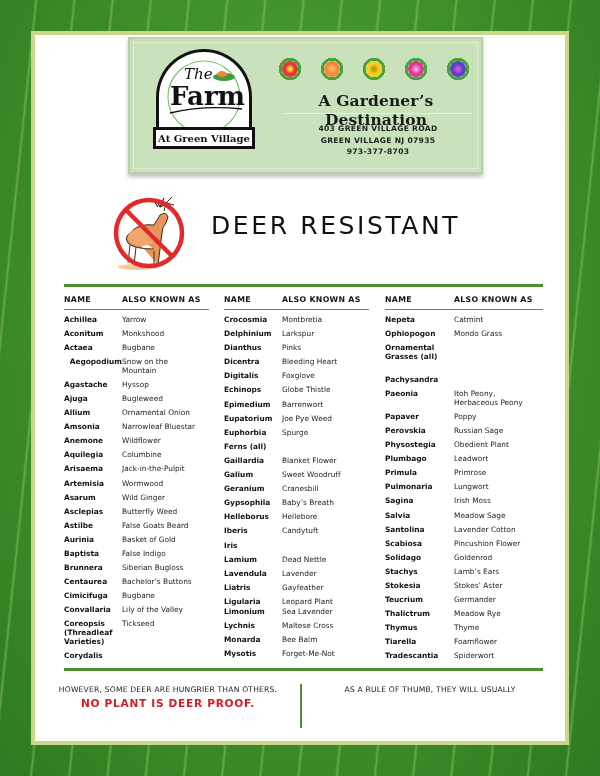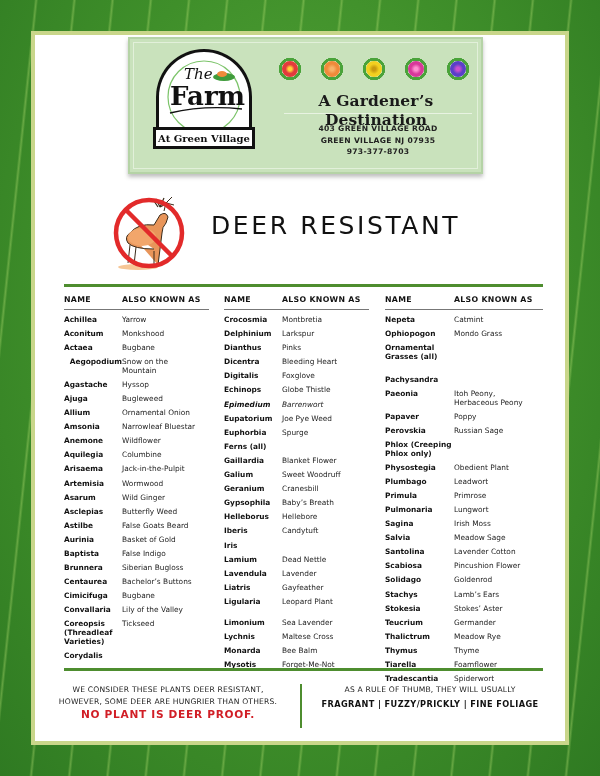--- a/index.html
+++ b/index.html
@@ -266,21 +266,21 @@
           <span class="a" style="max-width: 82px;">Bleeding Heart</span>
         </div>
         <div class="row" style="margin-bottom: 5.1px;">
           <span class="n" style="width: 58px; flex: 0 0 auto;">Digitalis</span>
           <span class="a" style="max-width: 82px;">Foxglove</span>
         </div>
         <div class="row" style="margin-bottom: 5.1px;">
           <span class="n" style="width: 58px; flex: 0 0 auto;">Echinops</span>
           <span class="a" style="max-width: 82px;">Globe Thistle</span>
         </div>
-        <div class="row" style="margin-bottom: 5.1px; font-style: italic;">
+        <div class="row" style="margin-bottom: 5.1px;">
           <span class="n" style="width: 58px; flex: 0 0 auto;">Epimedium</span>
           <span class="a" style="max-width: 82px;">Barrenwort</span>
         </div>
         <div class="row" style="margin-bottom: 5.1px;">
           <span class="n" style="width: 58px; flex: 0 0 auto;">Eupatorium</span>
           <span class="a" style="max-width: 82px;">Joe Pye Weed</span>
         </div>
         <div class="row" style="margin-bottom: 5.1px;">
           <span class="n" style="width: 58px; flex: 0 0 auto;">Euphorbia</span>
           <span class="a" style="max-width: 82px;">Spurge</span>
@@ -322,21 +322,21 @@
           <span class="a" style="max-width: 82px;">Dead Nettle</span>
         </div>
         <div class="row" style="margin-bottom: 5.1px;">
           <span class="n" style="width: 58px; flex: 0 0 auto;">Lavendula</span>
           <span class="a" style="max-width: 82px;">Lavender</span>
         </div>
         <div class="row" style="margin-bottom: 5.1px;">
           <span class="n" style="width: 58px; flex: 0 0 auto;">Liatris</span>
           <span class="a" style="max-width: 82px;">Gayfeather</span>
         </div>
-        <div class="row" style="margin-bottom: 12px; align-items: flex-end;">
+        <div class="row" style="margin-bottom: 1px; align-items: flex-end;">
           <span class="n" style="width: 58px; flex: 0 0 auto;">Ligularia</span>
           <span class="a" style="max-width: 82px;">Leopard Plant</span>
         </div>
         <div class="row" style="margin-bottom: 5.1px;">
           <span class="n" style="width: 58px; flex: 0 0 auto;">Limonium</span>
           <span class="a" style="max-width: 82px;">Sea Lavender</span>
         </div>
         <div class="row" style="margin-bottom: 5.1px;">
           <span class="n" style="width: 58px; flex: 0 0 auto;">Lychnis</span>
           <span class="a" style="max-width: 82px;">Maltese Cross</span>
@@ -380,24 +380,20 @@
           <span class="a" style="max-width: 86px;">Itoh Peony, Herbaceous Peony</span>
         </div>
         <div class="row" style="margin-bottom: 5.1px;">
           <span class="n" style="width: 69px; flex: 0 0 auto;">Papaver</span>
           <span class="a" style="max-width: 86px;">Poppy</span>
         </div>
         <div class="row" style="margin-bottom: 5.1px;">
           <span class="n" style="width: 69px; flex: 0 0 auto;">Perovskia</span>
           <span class="a" style="max-width: 86px;">Russian Sage</span>
         </div>
-        <div class="row" style="margin-bottom: 4.6px;">
-          <span class="n" style="width: 69px; flex: 0 0 auto;">Phlox (Creeping Phlox only)</span>
-          <span class="a" style="max-width: 86px;"></span>
-        </div>
         <div class="row" style="margin-bottom: 5.1px;">
           <span class="n" style="width: 69px; flex: 0 0 auto;">Physostegia</span>
           <span class="a" style="max-width: 86px;">Obedient Plant</span>
         </div>
         <div class="row" style="margin-bottom: 5.1px;">
           <span class="n" style="width: 69px; flex: 0 0 auto;">Plumbago</span>
           <span class="a" style="max-width: 86px;">Leadwort</span>
         </div>
         <div class="row" style="margin-bottom: 5.1px;">
           <span class="n" style="width: 69px; flex: 0 0 auto;">Primula</span>
@@ -454,22 +450,20 @@
         <div class="row" style="margin-bottom: 5.1px;">
           <span class="n" style="width: 69px; flex: 0 0 auto;">Tradescantia</span>
           <span class="a" style="max-width: 86px;">Spiderwort</span>
         </div>
       </div>
   </div>
 
   <div class="green-rule bottom"></div>
 
   <div class="foot-left">
-    <div>WE CONSIDER THESE PLANTS DEER RESISTANT,</div>
     <div>HOWEVER, SOME DEER ARE HUNGRIER THAN OTHERS.</div>
     <span class="foot-red">NO PLANT IS DEER PROOF.</span>
   </div>
   <div class="foot-divider"></div>
   <div class="foot-right">
     <div>AS A RULE OF THUMB, THEY WILL USUALLY</div>
-    <span class="traits">FRAGRANT | FUZZY/PRICKLY | FINE FOLIAGE</span>
   </div>
 </div>
 
 </body></html>

